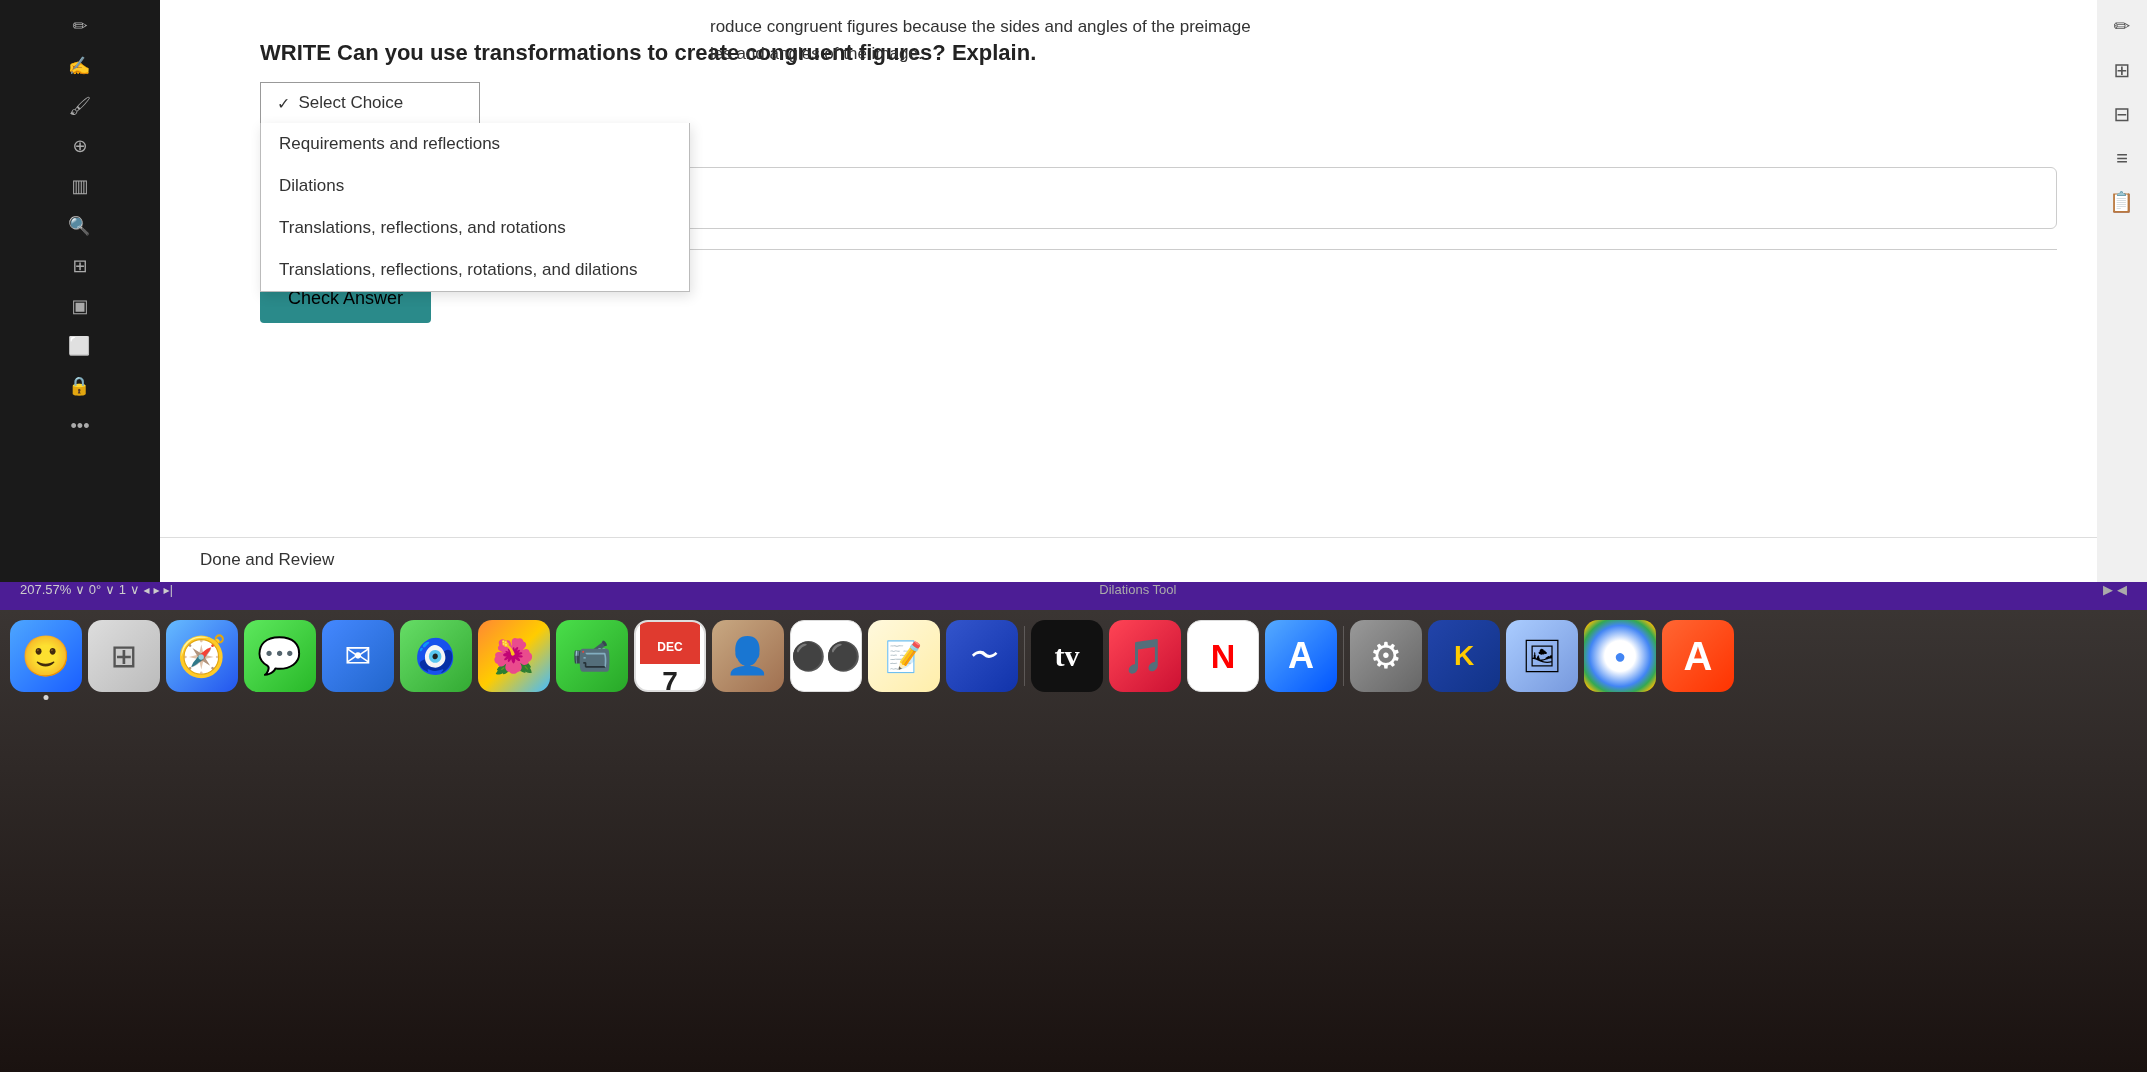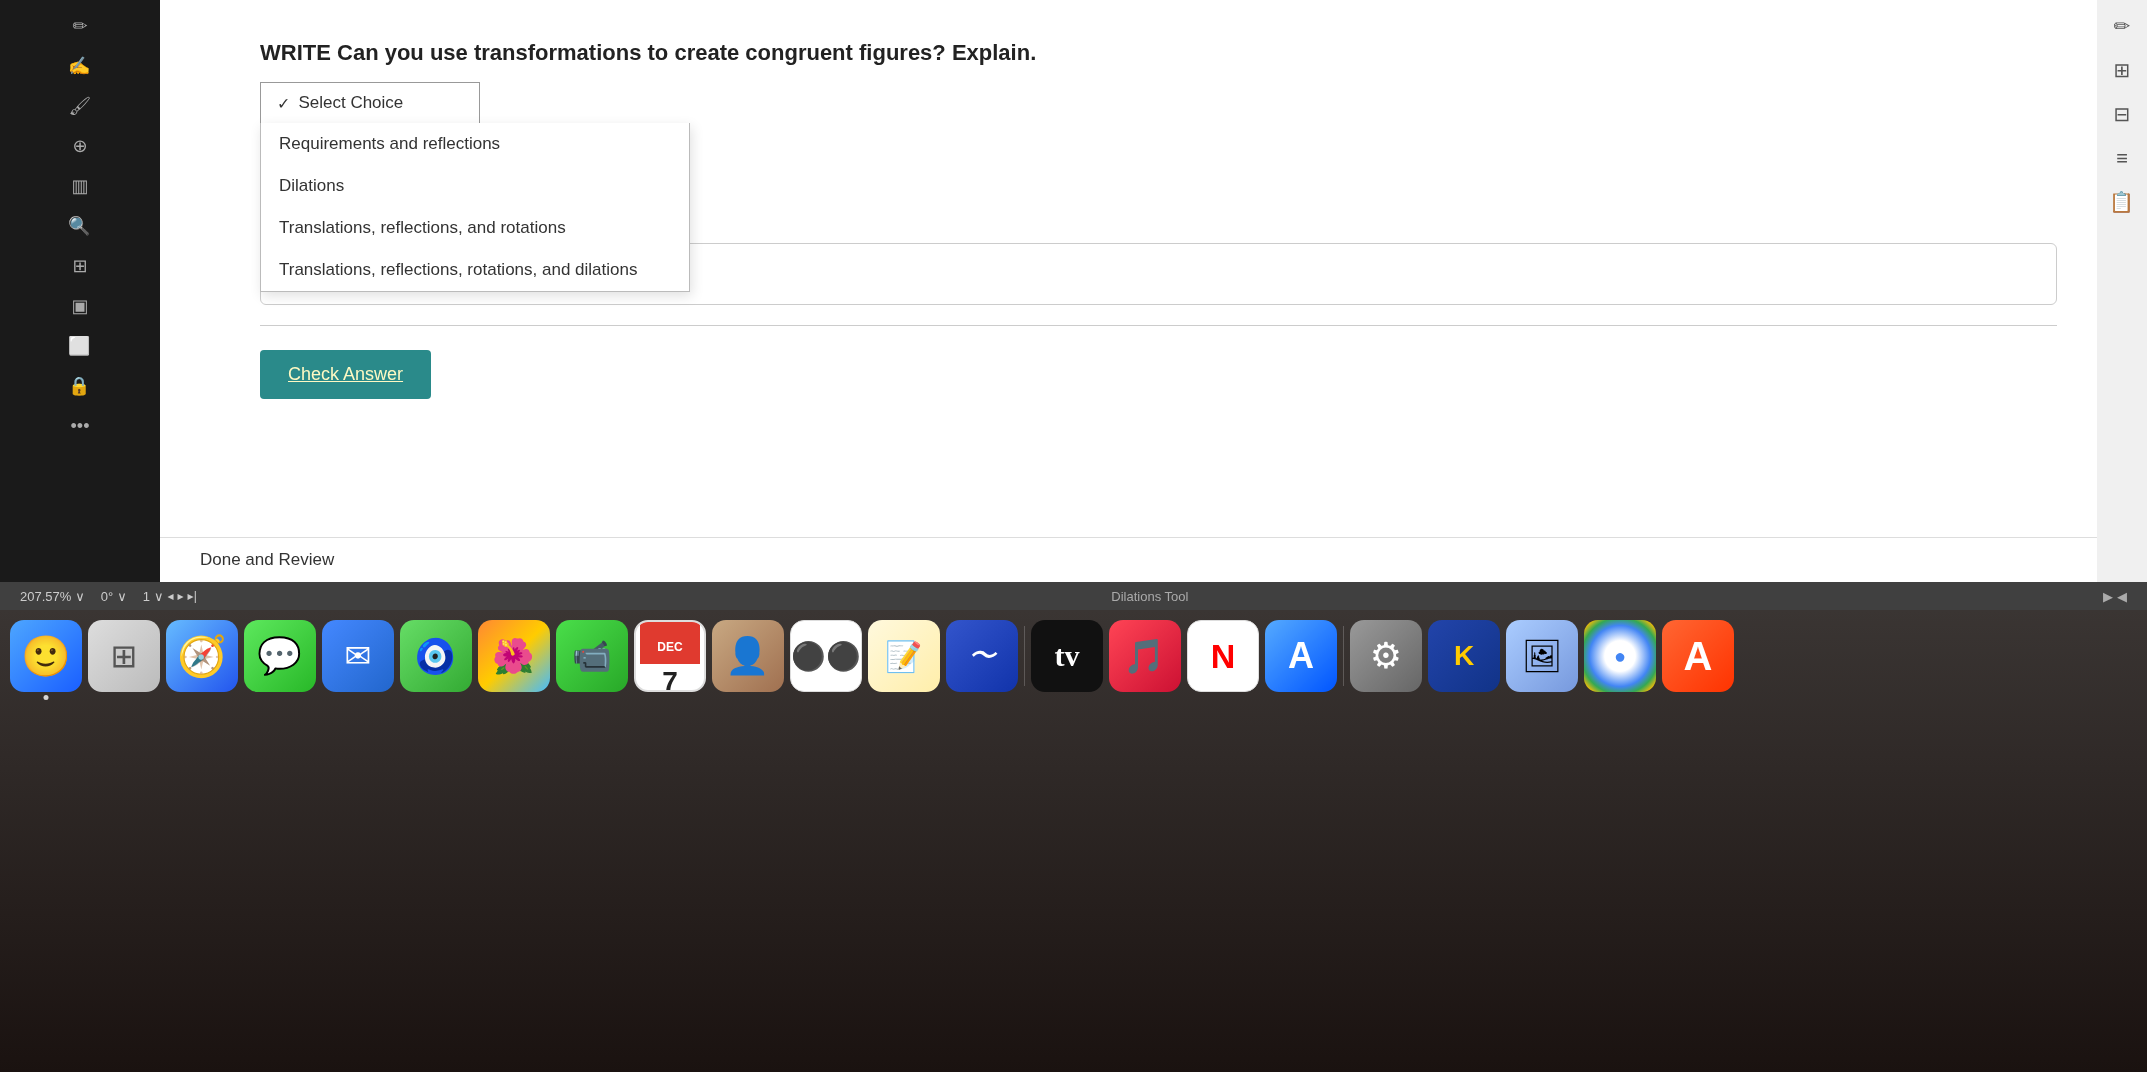--- a/index.html
+++ b/index.html
@@ -166,28 +166,27 @@
     .bottom-divider {
       height: 1px;
       background: #ccc;
       margin: 10px 40px 0 100px;
     }
 
     
     .check-answer-btn {
       margin: 24px 0 0 100px;
       background: #2a8a8a;
-      color: #fef9c3;
+      color: #000000;
       border: none;
       padding: 14px 28px;
       font-size: 18px;
       font-weight: 500;
       border-radius: 4px;
       cursor: pointer;
-      text-decoration: underline;
     }
 
     
     .footer {
       position: absolute;
       left: 160px;
       right: 50px;
       bottom: 490px;
       background: #fff;
       border-top: 1px solid #ddd;
@@ -218,25 +217,25 @@
       cursor: pointer;
     }
 
     
     .status-bar {
       position: absolute;
       left: 0;
       bottom: 462px;
       right: 0;
       height: 28px;
-      background: #404040;
-      display: flex;
-      align-items: center;
+      background: #4c1d95;
+      display: flex;
+      align-items: flex-start;
       padding: 0 20px;
-      gap: 16px;
+      gap: 4px;
       font-size: 13px;
       color: #ccc;
     }
 
     .status-bar-center {
       flex: 1;
       text-align: center;
       color: #aaa;
     }
 
@@ -362,20 +361,24 @@
       </div>
       <div class="dropdown-menu">
         <div class="dropdown-item">Requirements and reflections</div>
         <div class="dropdown-item">Dilations</div>
         <div class="dropdown-item">Translations, reflections, and rotations</div>
         <div class="dropdown-item">Translations, reflections, rotations, and dilations</div>
       </div>
     </div>
 
     
+    <div class="answer-text">
+      <span>roduce congruent figures because the sides and angles of the preimage</span><br>
+      <span>les and angles of the image.</span>
+    </div>
 
   </div>
 
   
   <div class="help-section" style="margin-top: 80px;">
     <div class="help-circle">
       <span>›</span>
     </div>
     <span class="help-text">Need help with this question?</span>
   </div>

